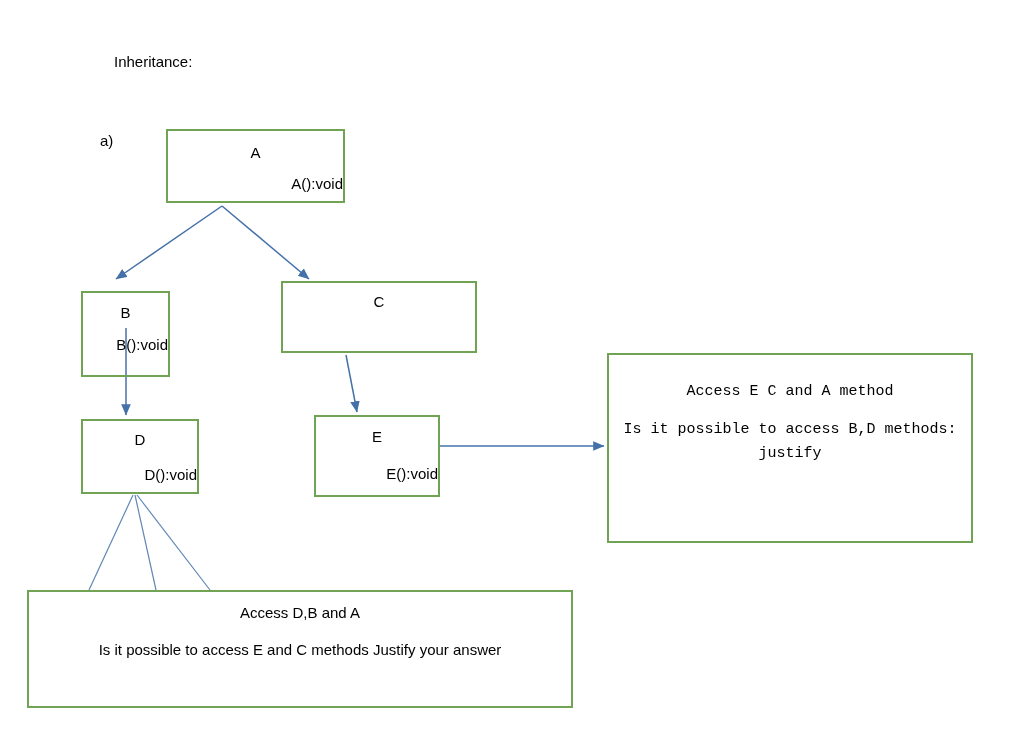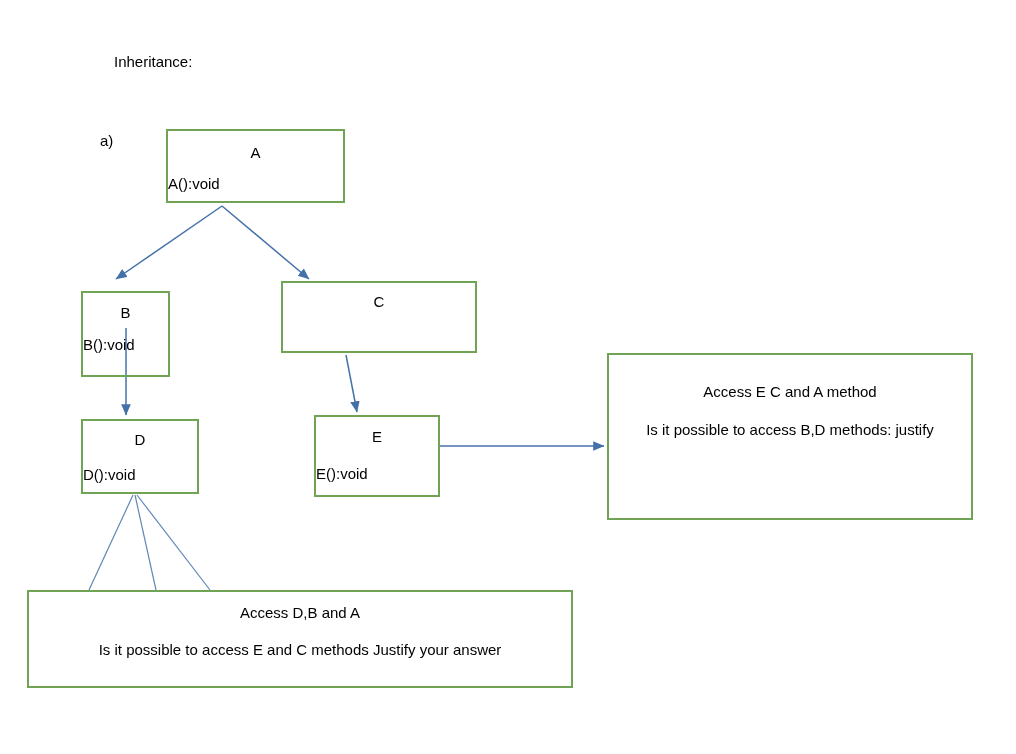--- a/index.html
+++ b/index.html
@@ -46,21 +46,21 @@
     right: 0;
     text-align: center;
     font-size: 15px;
     line-height: 18px;
     color: #000000;
   }
   .uml-op {
     position: absolute;
     left: 0;
     right: 0;
-    text-align: left;
+    text-align: right;
     font-size: 15px;
     line-height: 18px;
     color: #000000;
   }
   .note-box {
     position: absolute;
     border: 2px solid #70A353;
     background: transparent;
     box-sizing: border-box;
   }
@@ -121,23 +121,23 @@
   <div class="uml-box" style="left:81px; top:419px; width:118px; height:75px;">
     <div class="uml-name" style="top:10px;">D</div>
     <div class="uml-op" style="top:45px;">D():void</div>
   </div>
 
   <div class="uml-box" style="left:314px; top:415px; width:126px; height:82px;">
     <div class="uml-name" style="top:11px;">E</div>
     <div class="uml-op" style="top:48px;">E():void</div>
   </div>
 
-  <div class="note-box" style="left:607px; top:353px; width:366px; height:167px;">
+  <div class="note-box" style="left:607px; top:353px; width:366px; height:190px;font-family:Liberation Mono, monospace;">
     <div class="note-line" style="top:25px;">Access E C and A method</div>
     <div class="note-line" style="top:63px;">Is it possible to access B,D methods: justify</div>
   </div>
 
-  <div class="note-box" style="left:27px; top:590px; width:546px; height:98px;">
+  <div class="note-box" style="left:27px; top:590px; width:546px; height:118px;">
     <div class="note-line" style="top:9px;">Access D,B and A</div>
     <div class="note-line" style="top:46px;">Is it possible to access E and C methods Justify your answer</div>
   </div>
 
 </div>
 
 </body></html>

